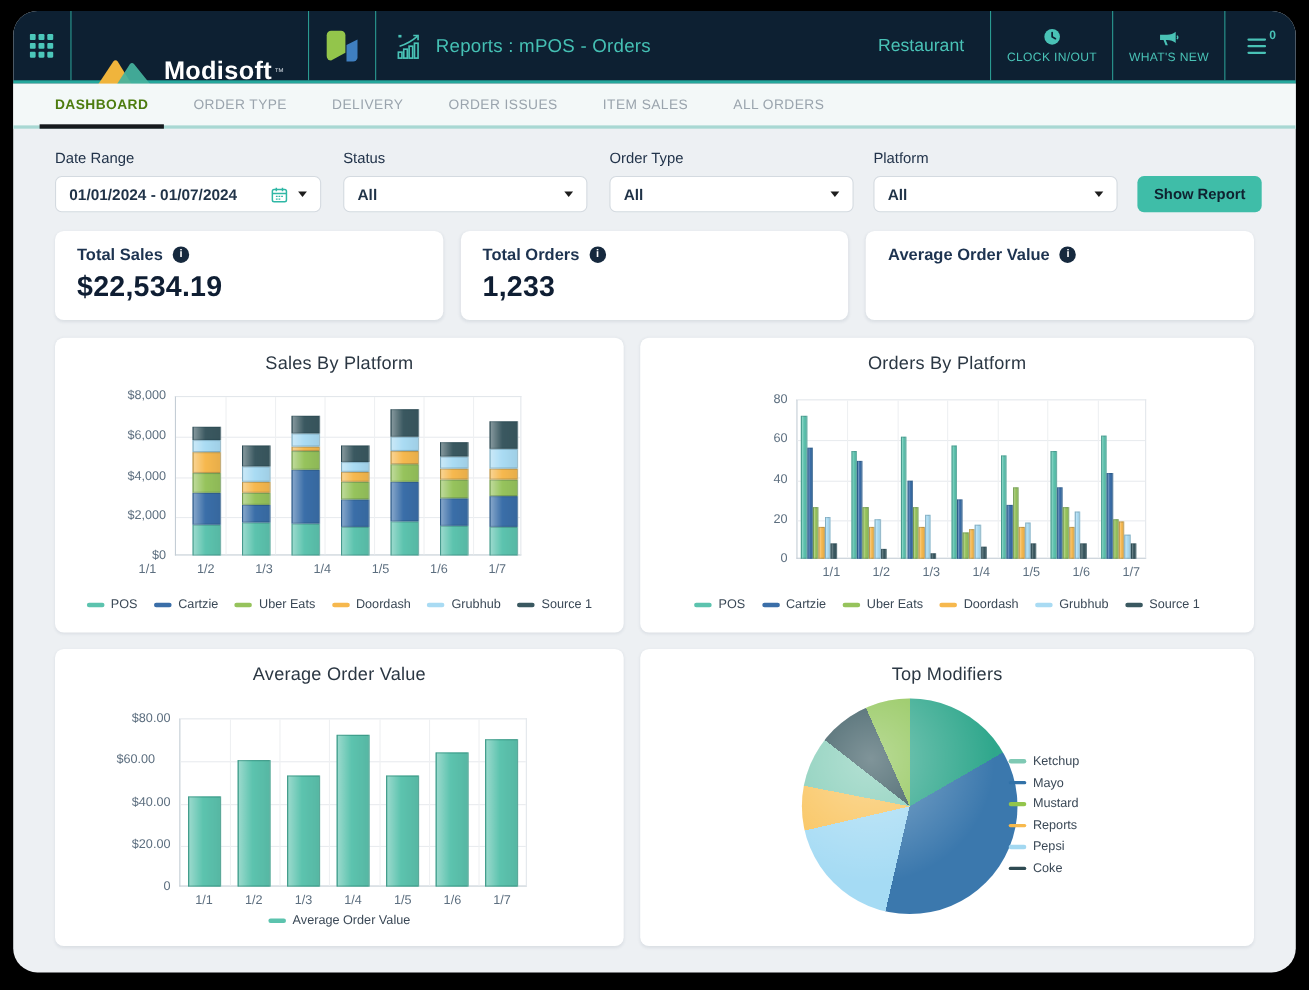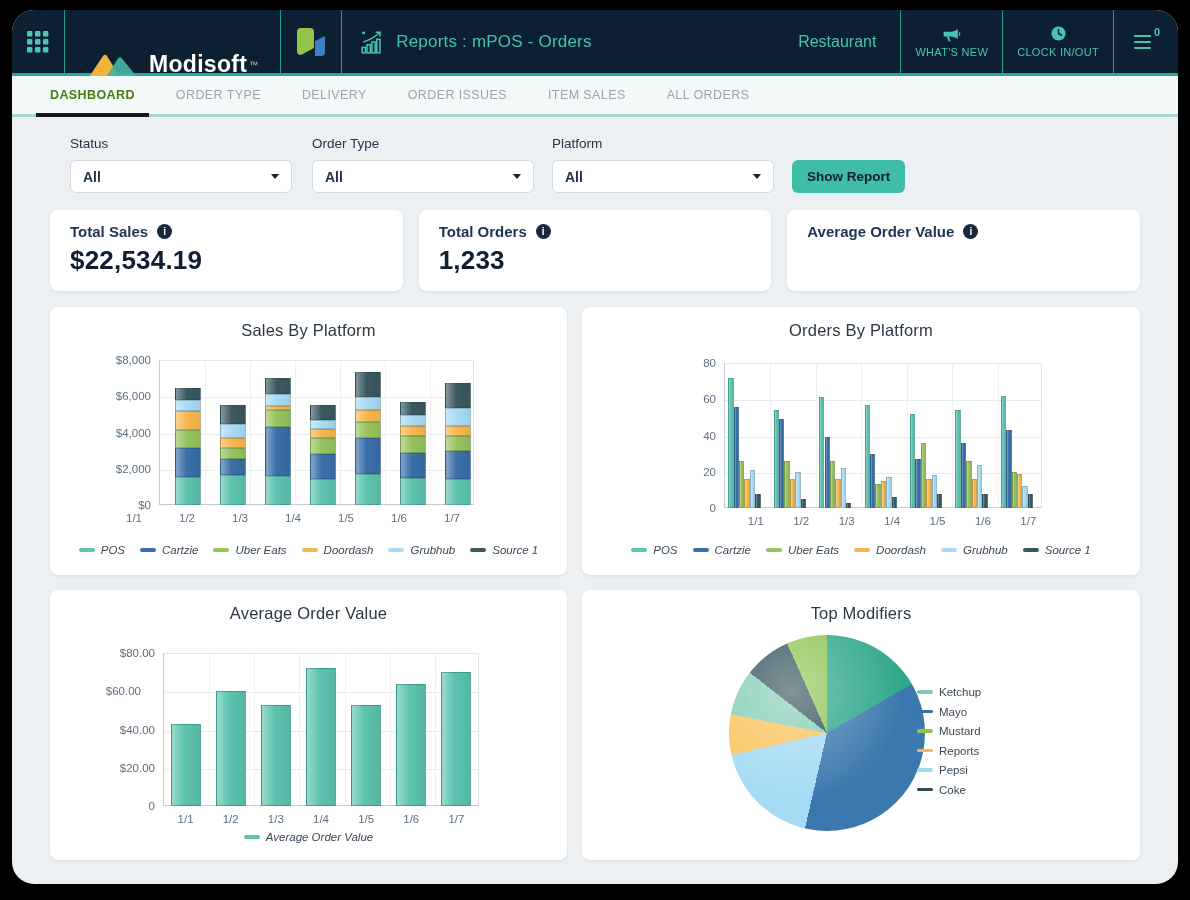--- a/index.html
+++ b/index.html
@@ -69,21 +69,21 @@
   .chart-title{text-align:center;margin-top:14px;font-size:16.5px;color:#2b3743;font-weight:500;letter-spacing:.2px;}
 
   
   .plot{position:absolute;border:1px solid #e3e7eb;border-left-color:#c4cdd5;border-bottom-color:#c4cdd5;}
   .gl-h{position:absolute;left:0;right:0;height:1px;background:#e9ecef;}
   .gl-v{position:absolute;top:0;bottom:0;width:1px;background:#eef0f2;}
   .ytick{position:absolute;font-size:11.5px;color:#5c6e7f;text-align:right;width:62px;transform:translateY(-50%);}
   .xtick{position:absolute;font-size:11.5px;color:#5c6e7f;transform:translateX(-50%);white-space:nowrap;}
   .vbar{position:absolute;background-image:linear-gradient(90deg,rgba(255,255,255,.38),rgba(255,255,255,0) 45%,rgba(0,0,0,.06));
     border:1px solid rgba(15,45,60,.22);}
-  .legend{position:absolute;left:0;right:0;display:flex;gap:15px;justify-content:center;align-items:center;font-style:italic;}
+  .legend{position:absolute;left:0;right:0;display:flex;gap:15px;justify-content:center;align-items:center;}
   .legend-item{display:flex;align-items:center;gap:6px;font-size:11.5px;color:#3a4856;font-weight:500;cursor:pointer;}
   .legend-swatch{width:16px;height:3.5px;border-radius:2px;flex-shrink:0;}
   .legend-col{position:absolute;display:flex;flex-direction:column;gap:7.5px;}
   .pie{position:absolute;border-radius:50%;}
   .pie::after{content:"";position:absolute;inset:0;border-radius:50%;
     background:radial-gradient(circle at 32% 28%,rgba(255,255,255,.38),rgba(255,255,255,0) 58%);}
 </style>
 </head>
 <body>
 
@@ -127,32 +127,32 @@
           <rect x="15.5" y="9.5" width="3" height="12.5"></rect>
         <path d="M3 12 C8 10.5 13 8 18 3.5"></path>
           <path d="M14.5 3 h4 v4"></path>
         <rect x="2" y="2.5" width="2.6" height="2.2" fill="#49c2b6" stroke="none"></rect>
       </svg>
       <span class="reports-title">Reports : mPOS - Orders</span>
     </div>
     <div class="nav-right">
       <div class="restaurant">Restaurant</div>
       <div class="nav-action sep-l">
+        <svg width="17" height="17" viewBox="0 0 24 24">
+          <circle cx="12" cy="12" r="10" fill="#49c2b6"></circle>
+          <path d="M12 6.5 V12 l4.2 2.4" stroke="#0d2032" stroke-width="2.2" fill="none" stroke-linecap="round"></path>
+        </svg>
+        <span>CLOCK IN/OUT</span>
+      </div>
+      <div class="nav-action sep-l">
         <svg width="19" height="16" viewBox="0 0 24 20">
           <path d="M2 7 v6 h4 l2.3 6 h2.6 l-2.3 -6 h1.4 c4 0 7.5 1.2 10 3.4 V3.6 C17.5 5.8 14 7 10 7 Z" fill="#49c2b6"></path>
           <path d="M21.5 8 a3 3 0 0 1 0 4" stroke="#49c2b6" fill="none" stroke-width="1.6"></path>
         </svg>
         <span>WHAT'S NEW</span>
-      </div>
-      <div class="nav-action sep-l">
-        <svg width="17" height="17" viewBox="0 0 24 24">
-          <circle cx="12" cy="12" r="10" fill="#49c2b6"></circle>
-          <path d="M12 6.5 V12 l4.2 2.4" stroke="#0d2032" stroke-width="2.2" fill="none" stroke-linecap="round"></path>
-        </svg>
-        <span>CLOCK IN/OUT</span>
       </div>
       <div class="hamburger-cell sep-l">
         <span class="ham">
           <i></i>
             <i></i>
             <i></i>
           <span class="ham-badge">0</span>
         </span>
       </div>
     </div>
@@ -163,20 +163,33 @@
     <div class="tab">ORDER TYPE</div>
     <div class="tab">DELIVERY</div>
     <div class="tab">ORDER ISSUES</div>
     <div class="tab">ITEM SALES</div>
     <div class="tab">ALL ORDERS</div>
   </div>
 
   <div class="content">
 
     <div class="filters">
+      <div class="fgroup">
+        <div class="flabel">Date Range</div>
+        <div class="fctrl w-date">
+          <span>01/01/2024 - 01/07/2024</span>
+          <span class="spring"></span>
+          <svg width="16" height="16" viewBox="0 0 20 20" fill="none" stroke="#2fb7a5" stroke-width="1.7">
+            <rect x="2" y="4" width="16" height="14" rx="2"></rect>
+            <path d="M2 8.5 h16 M6.5 2 v4 M13.5 2 v4"></path>
+            <path d="M6 12 h2 M9 12 h2 M12 12 h2 M6 15 h2 M9 15 h2" stroke-width="1.5"></path>
+          </svg>
+          <span class="caret"></span>
+        </div>
+      </div>
       <div class="fgroup ml20">
         <div class="flabel">Status</div>
         <div class="fctrl w-sel">
           <span>All</span>
           <span class="spring"></span>
             <span class="caret"></span>
         </div>
       </div>
       <div class="fgroup ml20">
         <div class="flabel">Order Type</div>

